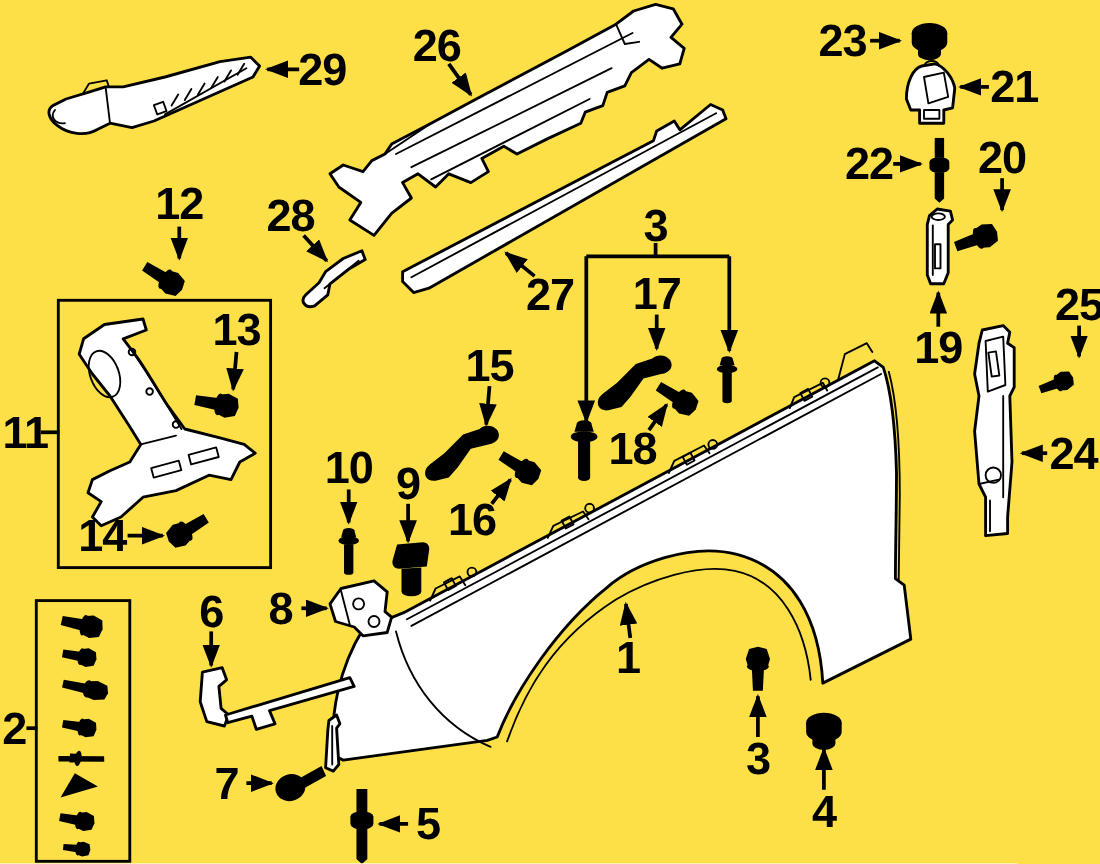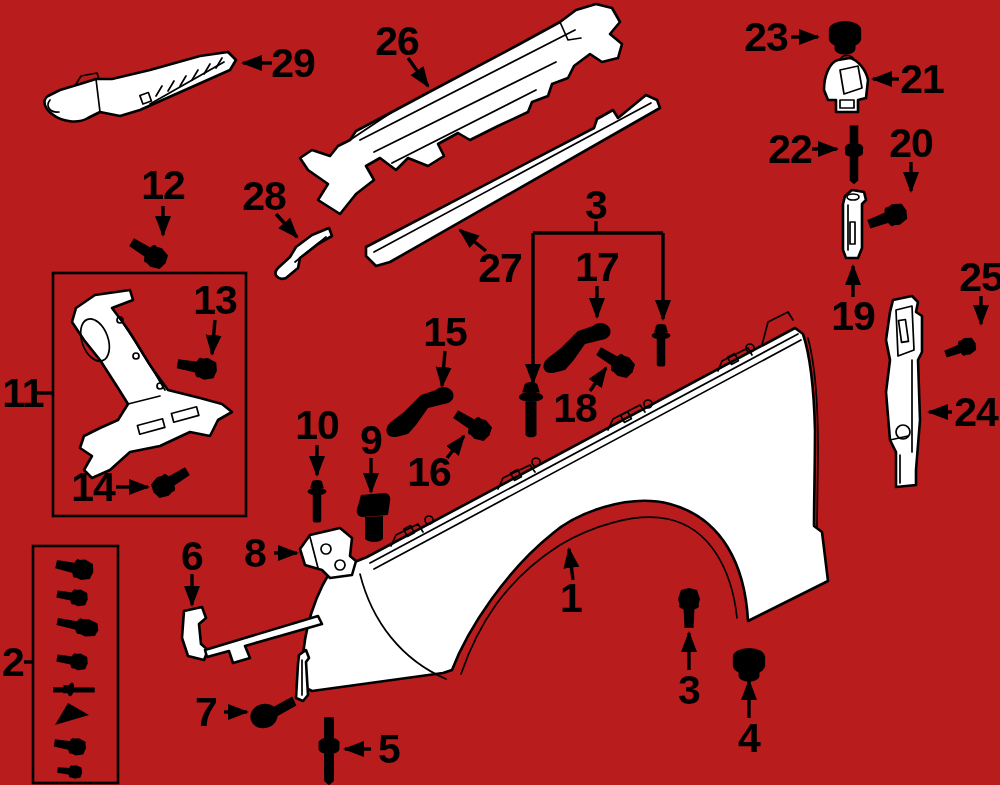--- a/index.html
+++ b/index.html
@@ -1,16 +1,16 @@
 <!DOCTYPE html>
 <html><head>
 <meta charset="utf-8">
 <style>
   html,body{margin:0;padding:0;background:#fff;}
-  .stage{position:relative;width:1000px;height:785px;background:#b91c1c;overflow:hidden;
+  .stage{position:relative;width:1000px;height:785px;background:#fde047;overflow:hidden;
          font-family:"Liberation Sans",sans-serif;}
   svg{display:block}
   .part path,.part rect,.part circle,.part ellipse,.part line,.part polyline{
       fill:none;stroke:#000;stroke-width:2.6;stroke-linejoin:round;stroke-linecap:round;}
   .part .fillw{fill:#fff;}
   .part .thin{stroke-width:1.7;}
   .leader{stroke:#000;stroke-width:3.4;fill:none;}
   .groupbox{fill:none;stroke:#000;stroke-width:2.6;}
   .callout{font:700 41px "Liberation Sans","DejaVu Sans",sans-serif;fill:#000;
            letter-spacing:-1px;}

